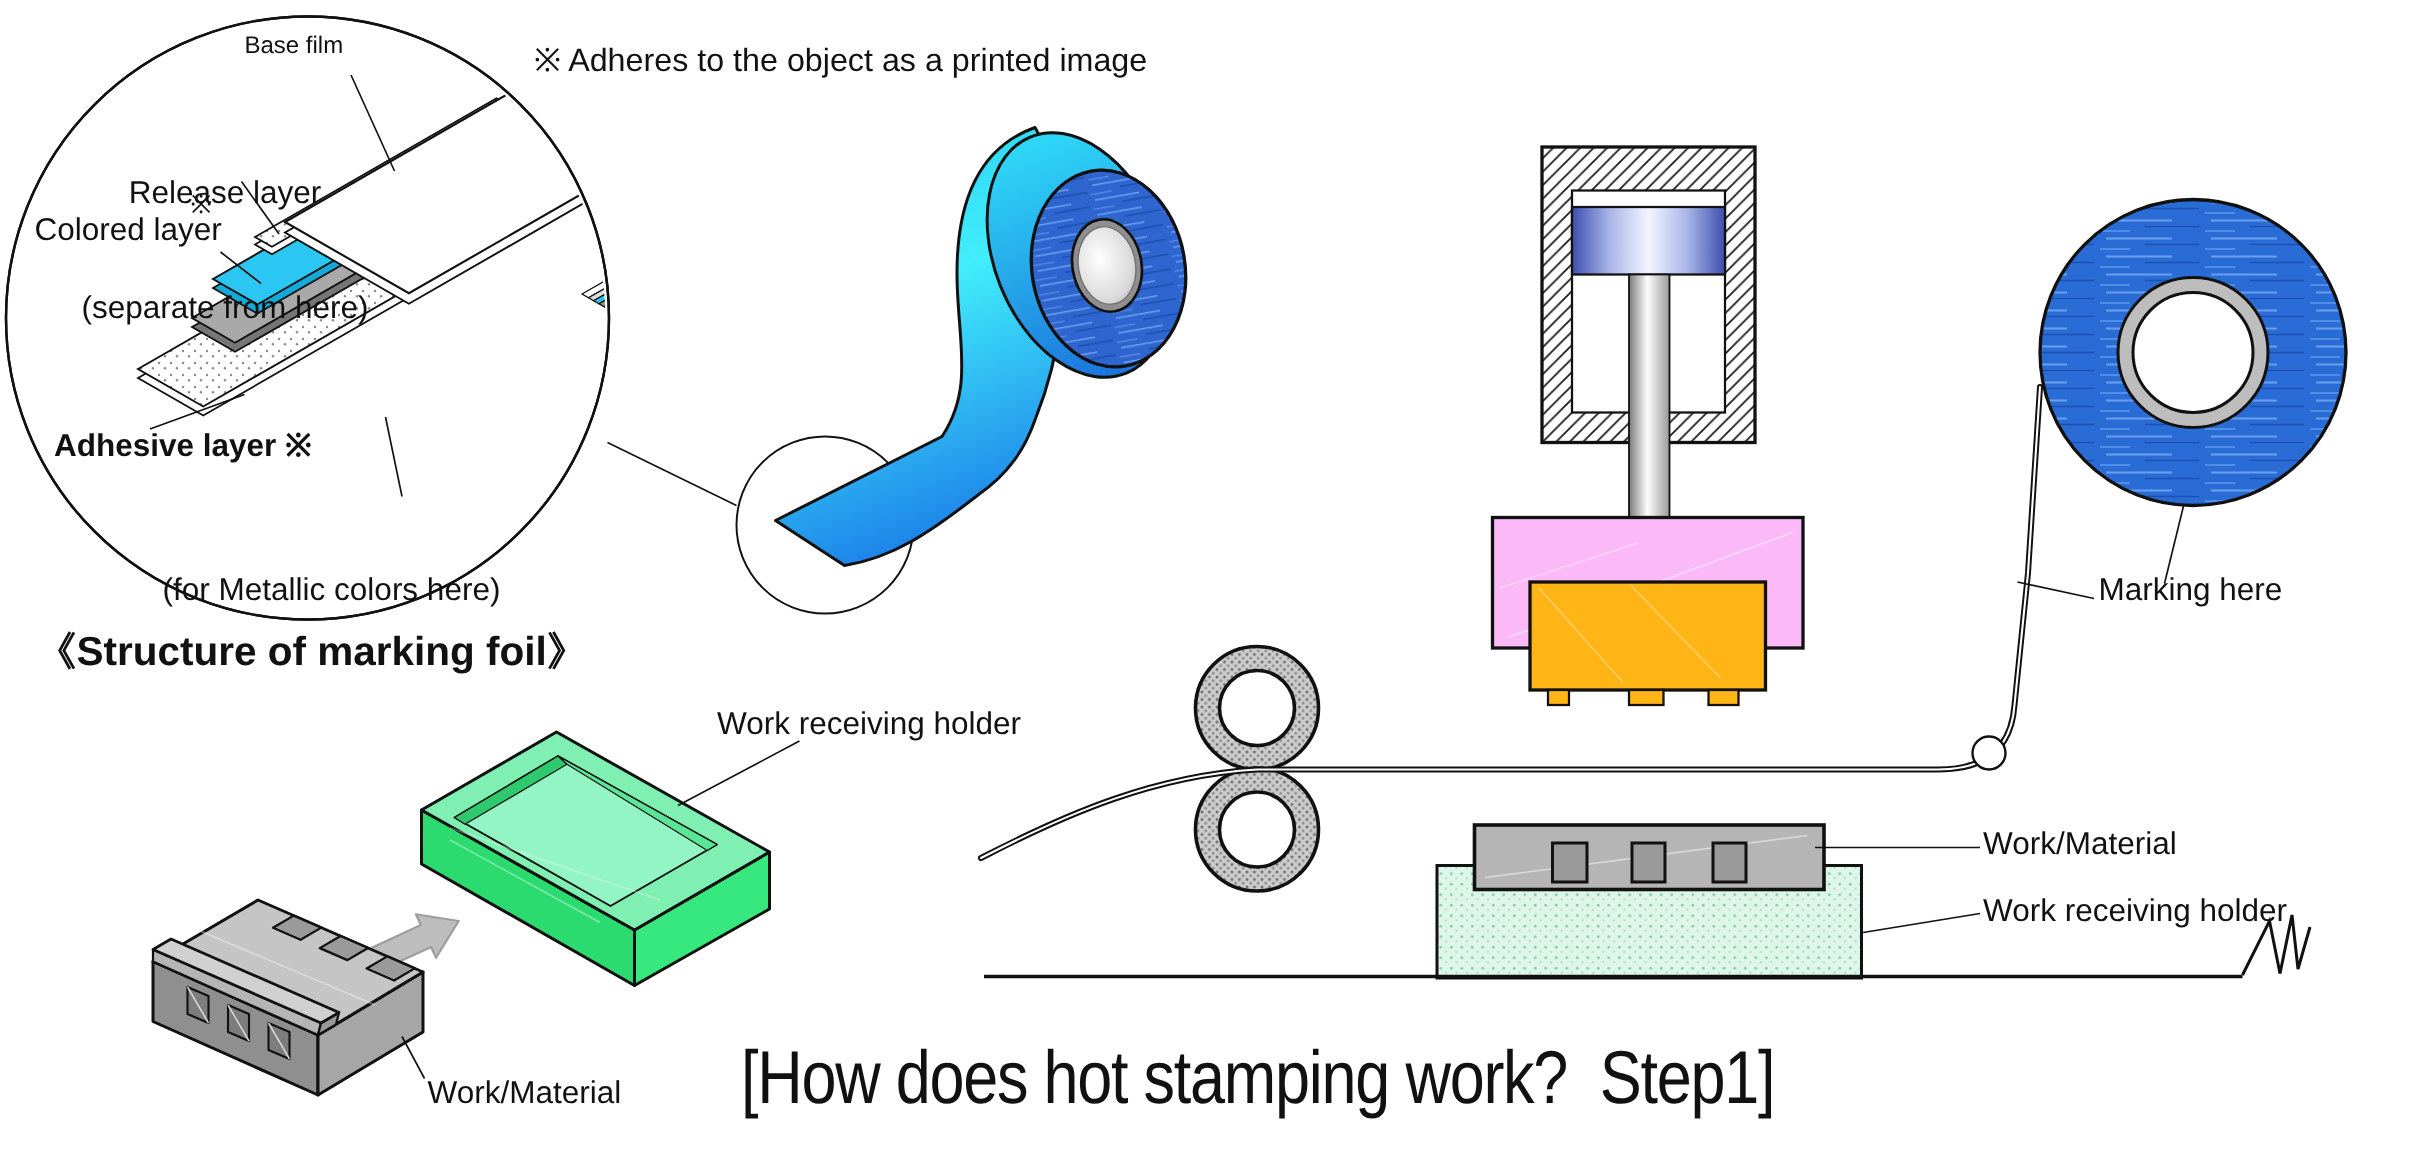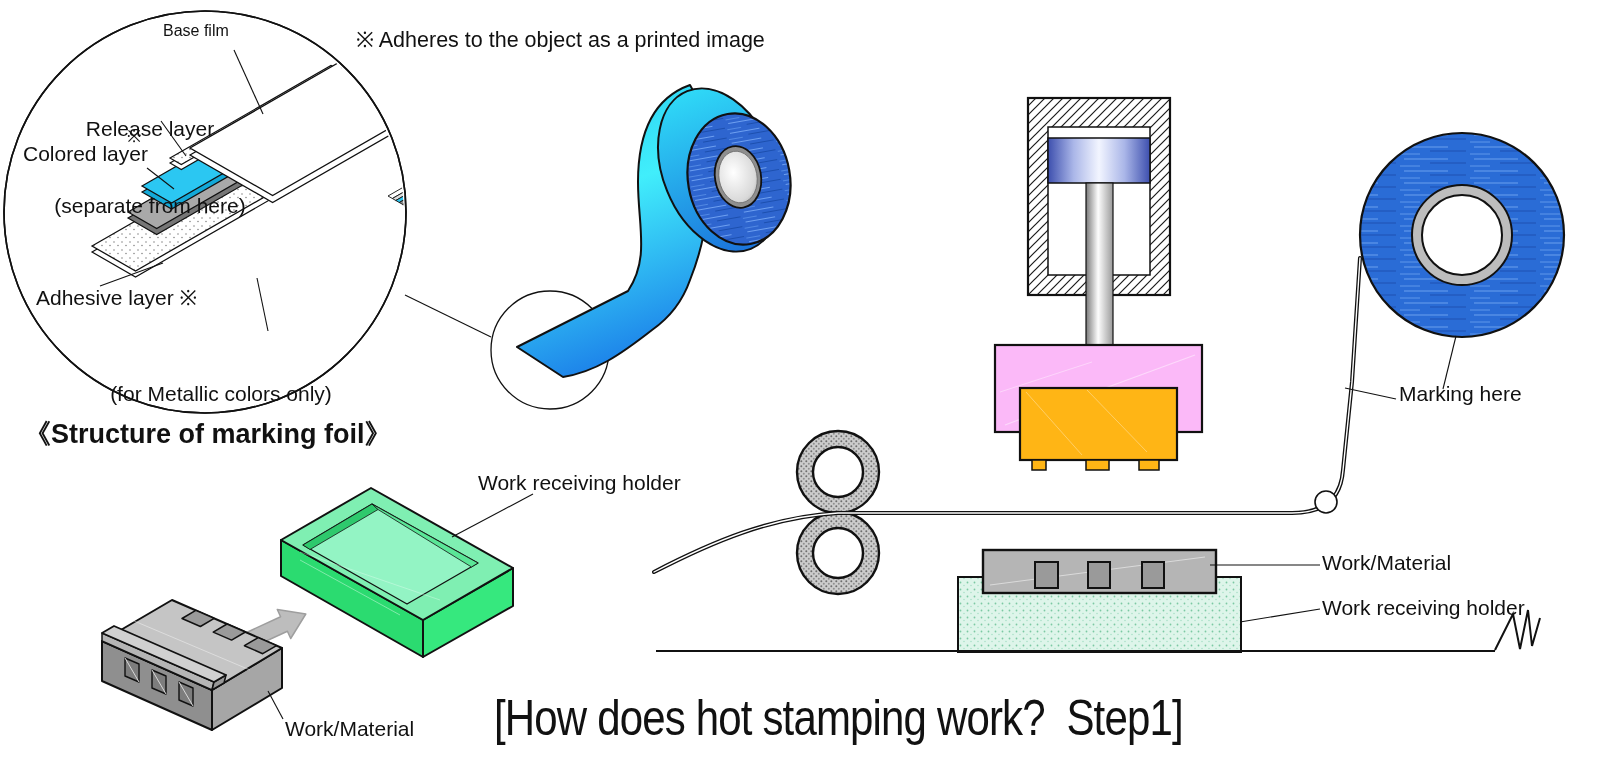--- a/index.html
+++ b/index.html
@@ -229,23 +229,23 @@
   </g>
 </svg>
 
 <div class="label" style="left:163px;top:21px;font-size:16px;">Base film</div>
 <div class="label center" style="left:50px;top:65px;width:200px;">
   <div>Release layer</div>
   <div>(separate from here)</div>
 </div>
 <div class="label small-mark" style="left:127px;top:127px;">※</div>
 <div class="label" style="left:23px;top:141px;text-align:right;">Colored layer</div>
-<div class="label" style="left:36px;top:285px;">Adhesive layer ※</div>
+<div class="label" style="left:36px;top:285px;font-weight:bold;">Adhesive layer ※</div>
 <div class="label center" style="left:96px;top:330px;width:250px;">
-  <div>(for Metallic colors only)</div>
+  <div>(for Metallic colors here)</div>
 </div>
 <div class="label caption" style="left:24px;top:418px;">《Structure of marking foil》</div>
 <div class="label note" style="left:356px;top:27px;">※ Adheres to the object as a printed image</div>
 
 <div class="label" style="left:478px;top:470px;">Work receiving holder</div>
 <div class="label" style="left:285px;top:716px;">Work/Material</div>
 
 <div class="label" style="left:1399px;top:381px;">Marking here</div>
 <div class="label" style="left:1322px;top:550px;">Work/Material</div>
 <div class="label" style="left:1322px;top:595px;">Work receiving holder</div>

